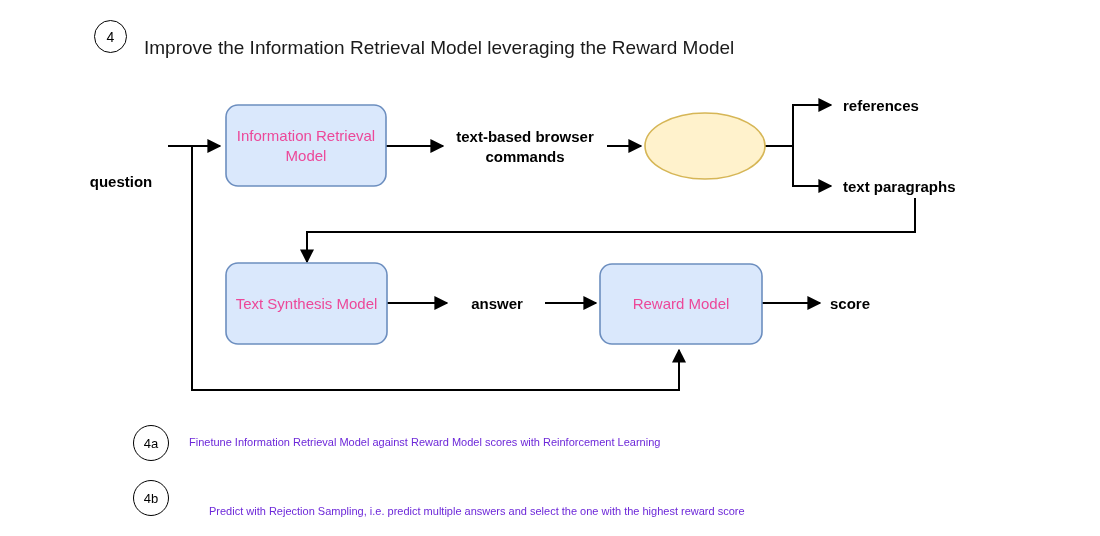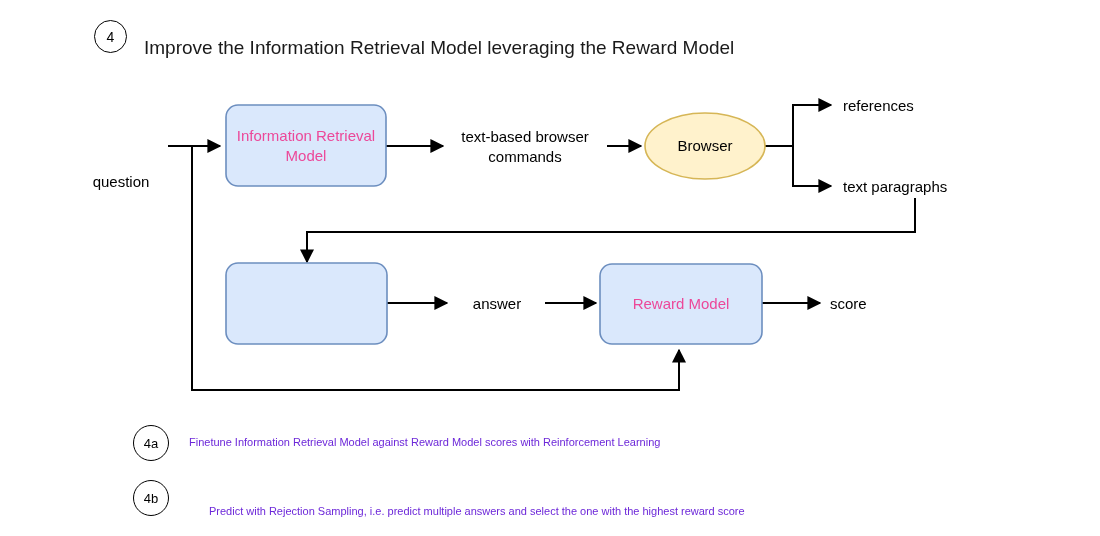--- a/index.html
+++ b/index.html
@@ -33,20 +33,21 @@
     justify-content: center;
     text-align: center;
     line-height: 1.28;
     pointer-events: none;
   }
   .free-label {
     position: absolute;
     text-align: center;
     line-height: 1.3;
     white-space: pre-line;
+    font-weight: bold;
   }
   .badge-num {
     position: absolute;
     display: flex;
     align-items: center;
     justify-content: center;
     border-radius: 50%;
     border: 1.7px solid #000;
     background: #fff;
     box-sizing: border-box;
@@ -114,24 +115,24 @@
     <ellipse cx="705" cy="146" rx="60" ry="33" fill="#fff2cc" stroke="#d6b656" stroke-width="1.6"></ellipse>
     <rect x="226" y="263" width="161" height="81" rx="12" ry="12" fill="#dae8fc" stroke="#6c8ebf" stroke-width="1.6"></rect>
     <rect x="600" y="264" width="162" height="80" rx="12" ry="12" fill="#dae8fc" stroke="#6c8ebf" stroke-width="1.6"></rect>
   </svg>
 
   <div class="node-text box-label" style="left:226px; top:105px; width:160px; height:81px;">
     <span style="white-space:pre-line;">Information Retrieval
 Model</span>
   </div>
 
-  <div class="node-text ellipse-label" style="left:645px; top:113px; width:120px; height:66px;">
-    <span>Browser</span>
+
+  <div class="node-text box-label" style="left:226px; top:263px; width:161px; height:81px;">
+    <span>Text Synthesis Model</span>
   </div>
-
 
   <div class="node-text box-label" style="left:600px; top:264px; width:162px; height:80px;">
     <span>Reward Model</span>
   </div>
 
   <div class="free-label edge-label" style="left:78px; top:137px; width:86px;margin-top:35px;">question</div>
 
   <div class="free-label edge-label" style="left:449px; top:127px; width:152px;">text-based browser
 commands</div>
 

